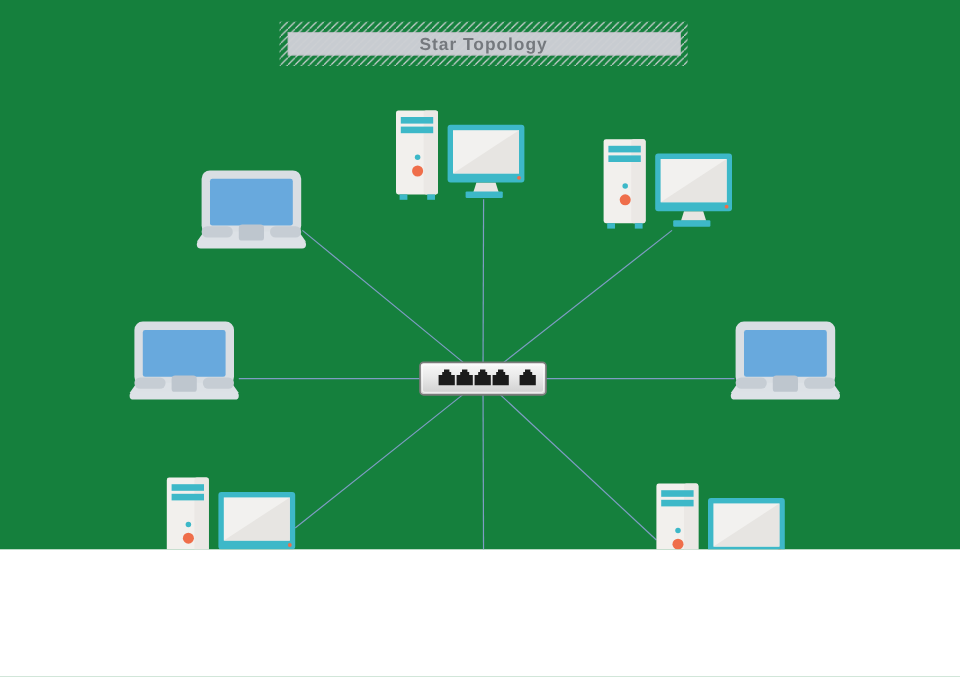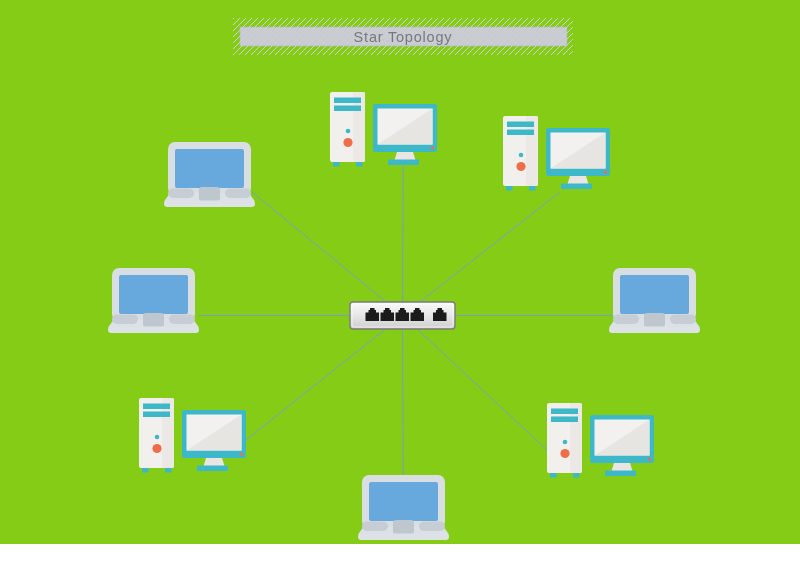--- a/index.html
+++ b/index.html
@@ -1,17 +1,17 @@
 <!DOCTYPE html>
 <html style="--accent-teal: #3db8c8; --accent-orange: #ef6e4a; --laptop-screen-blue: #68a9dd; --connection-line: #7f9cc4; --banner-bar: #c8ccd1; --banner-text: #75797e;"><head>
 <meta charset="utf-8">
 <style>
   html,body{margin:0;padding:0;background:#ffffff;}
   body{font-family:"Liberation Sans", sans-serif;}
-  .canvas{position:relative;width:800px;height:544px;background:#84cc16;overflow:hidden;}
+  .canvas{position:relative;width:800px;height:458px;background:#15803d;overflow:hidden;font-weight:bold;}
   svg{display:block;}
   symbol{overflow:visible;}
 
   
   .c-body{fill:#f2f0ed;}
   .c-shade{fill:#ebe8e5;}
   .c-teal{fill:var(--accent-teal,#3db8c8);}
   .c-orange{fill:var(--accent-orange,#ef6e4a);}
   .c-screen{fill:#f2f1ef;}
   .c-screen-dark{fill:#e7e5e2;}

